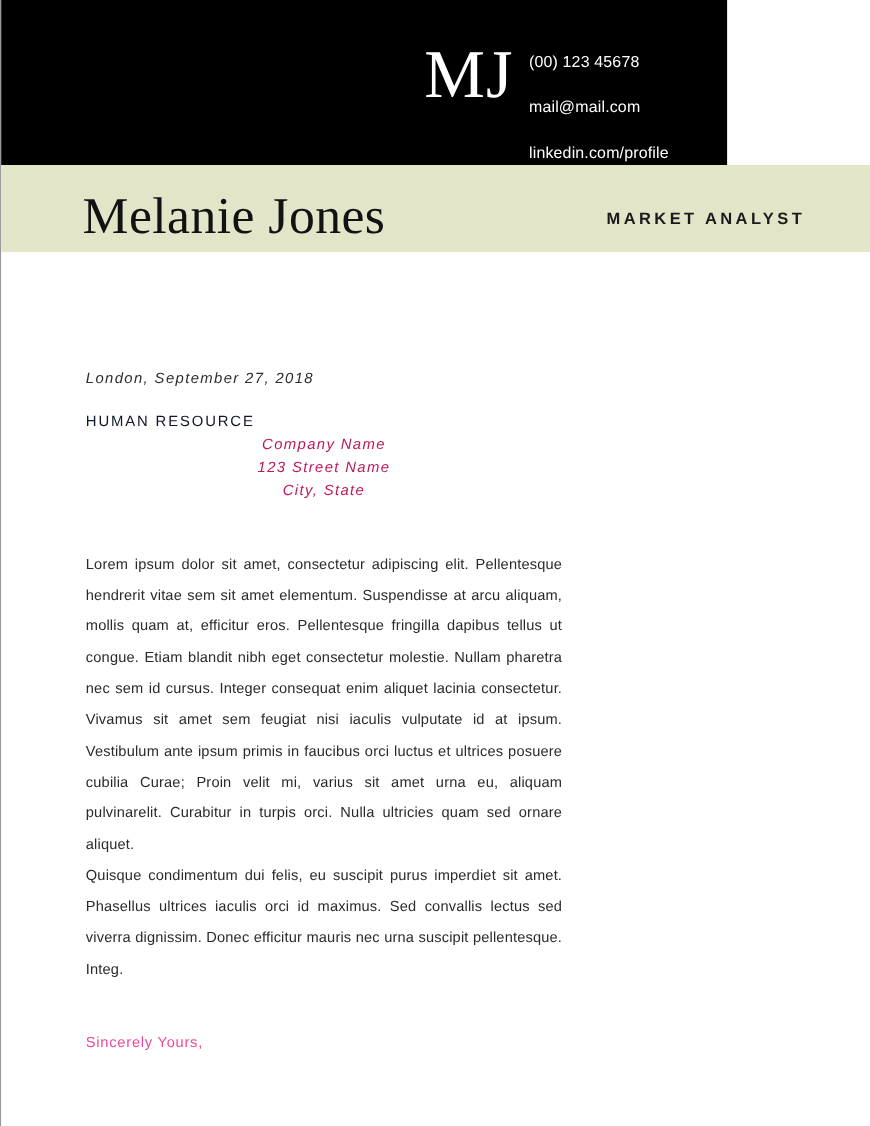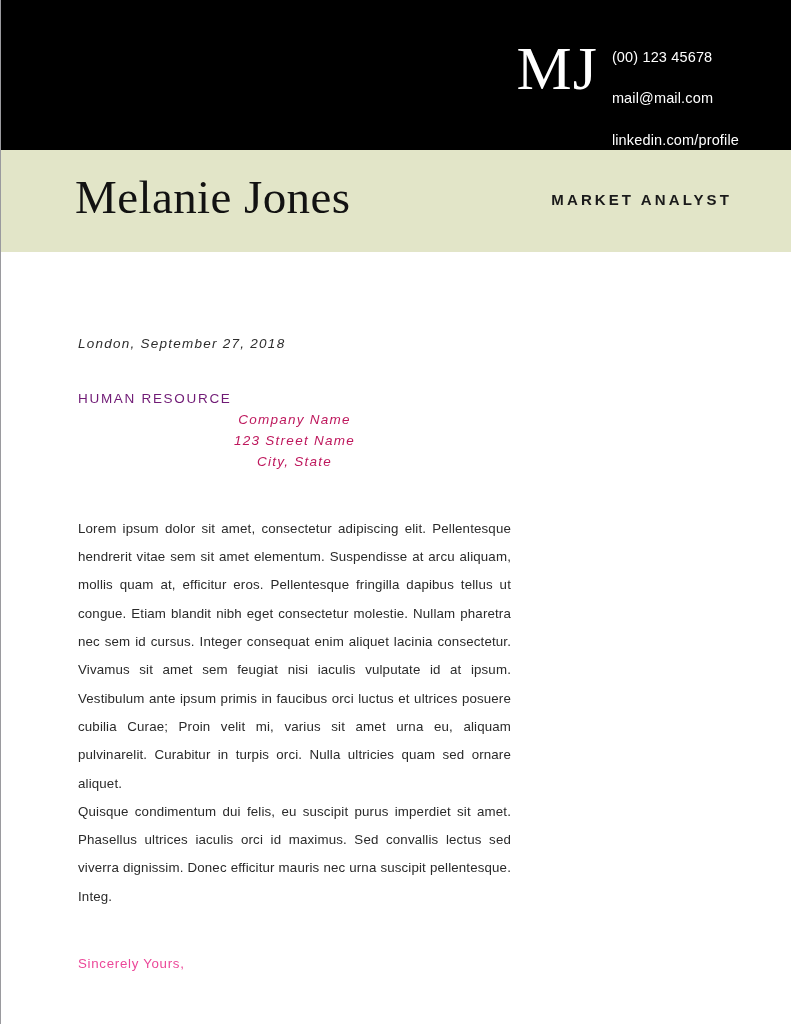--- a/index.html
+++ b/index.html
@@ -17,21 +17,21 @@
     border-left: 1px solid #9a9a9e;
     box-sizing: border-box;
     font-family: "Liberation Sans", sans-serif;
   }
 
   
   .header-bar {
     position: absolute;
     left: 0;
     top: 0;
-    width: 791px;
+    width: 660px;
     height: 150px;
     background: #000000;
   }
   .header-inner {
     position: absolute;
     right: 53px;
     top: 44px;
     display: flex;
     align-items: flex-start;
   }
@@ -59,21 +59,21 @@
     white-space: nowrap;
     font-family: "Liberation Sans", sans-serif;
   }
 
   
   .name-band {
     position: absolute;
     left: 0;
     top: 150px;
     width: 791px;
-    height: 102px;
+    height: 79px;
     background: #e2e5c8;
   }
   .name-band-inner {
     position: absolute;
     left: 74px;
     right: 56px;
     top: 0;
     height: 97px;
     display: flex;
     align-items: center;
@@ -105,30 +105,30 @@
     left: 77px;
     top: 336px;
     width: 433px;
   }
   .date-line {
     font-family: "Liberation Sans", sans-serif;
     font-style: italic;
     font-size: 13.5px;
     color: #2d2d2d;
     letter-spacing: 1.25px;
-    margin-bottom: 38px;
+    margin-bottom: 22px;
     white-space: nowrap;
   }
   .recipient {
     margin-bottom: 0;
   }
   .recipient-dept {
     font-family: "Liberation Sans", sans-serif;
     font-size: 13.5px;
-    color: #701a75;
+    color: #0f172a;
     letter-spacing: 1.7px;
     line-height: 1.55;
     white-space: nowrap;
   }
   .recipient-line {
     font-family: "Liberation Sans", sans-serif;
     font-style: italic;
     font-size: 13.5px;
     color: #be185d;
     letter-spacing: 1.25px;

